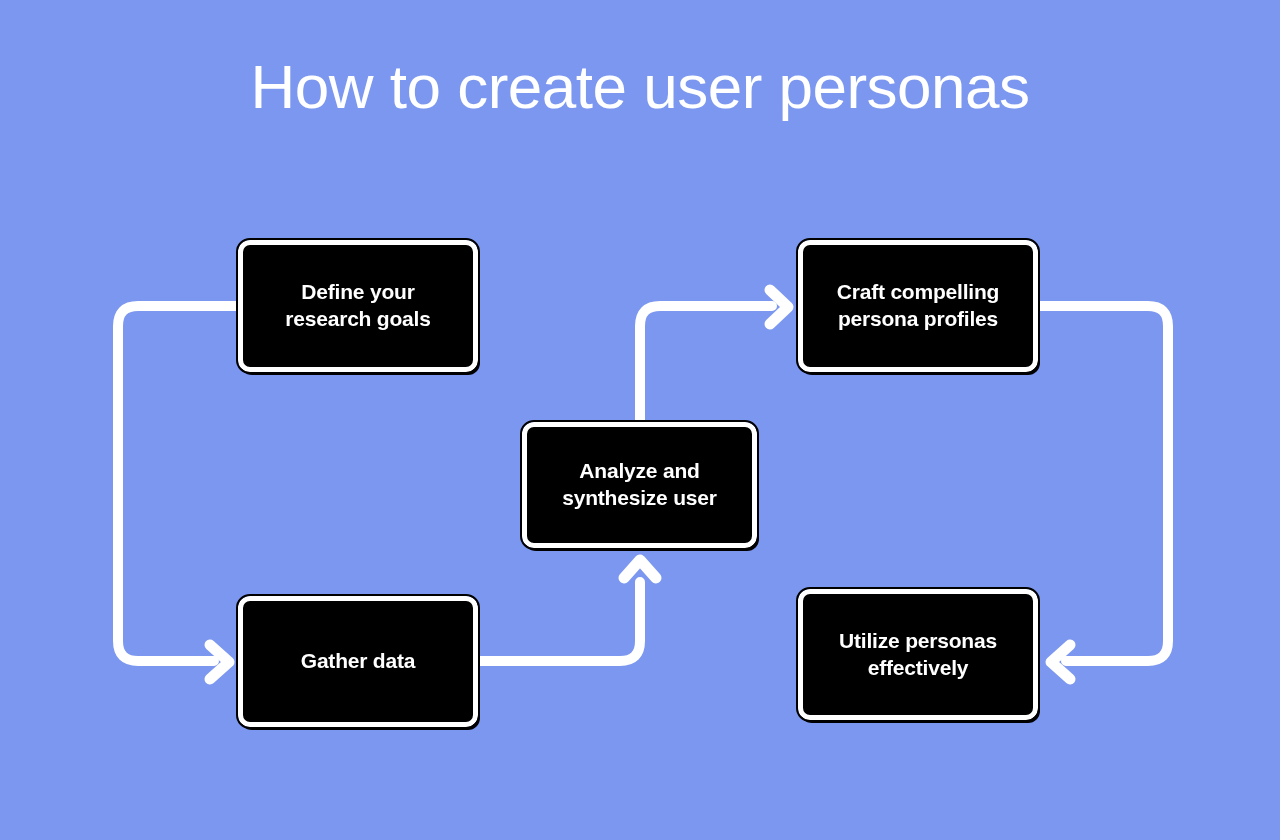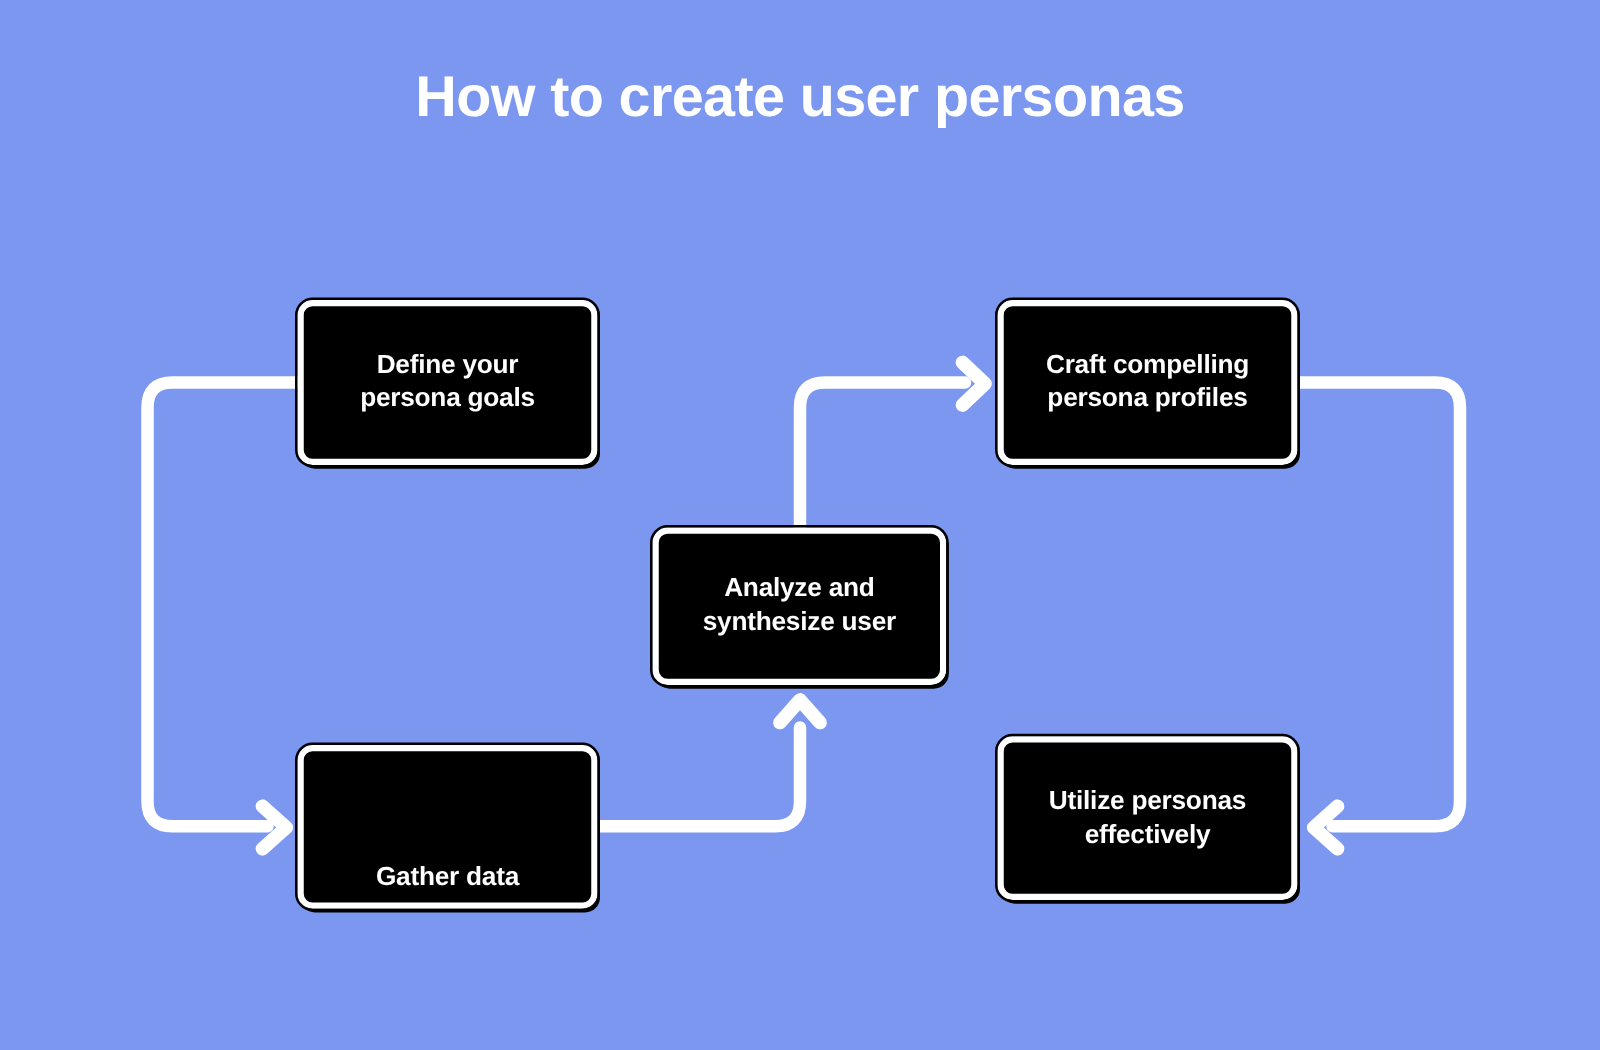--- a/index.html
+++ b/index.html
@@ -24,22 +24,22 @@
   }
 
   
   .title {
     position: absolute;
     left: 0;
     top: 52px;
     width: 1280px;
     text-align: center;
     color: #ffffff;
-    font-size: 46px;
-    font-weight: bold;
+    font-size: 62px;
+    font-weight: normal;
     letter-spacing: -0.5px;
     line-height: 1.12;
     white-space: nowrap;
   }
 
   
   #connectors {
     position: absolute;
     left: 0;
     top: 0;
@@ -68,21 +68,21 @@
     color: #ffffff;
     font-size: 21px;
     font-weight: bold;
     line-height: 1.28;
     letter-spacing: -0.2px;
     white-space: pre-line;
   }
 
   
   #node-define   { left: 238px; top: 240px; width: 240px; height: 132px; }
-  #node-gather   { left: 238px; top: 596px; width: 240px; height: 131px; align-items: flex-end; }
+  #node-gather   { left: 238px; top: 596px; width: 240px; height: 131px; }
   #node-analyze  { left: 522px; top: 422px; width: 235px; height: 126px; }
   #node-craft    { left: 798px; top: 240px; width: 240px; height: 132px; }
   #node-utilize  { left: 798px; top: 589px; width: 240px; height: 131px; }
 </style>
 </head>
 <body>
 
 <div id="canvas">
 
   <h1 class="title">How to create user personas</h1>
@@ -107,21 +107,21 @@
       <polyline points="624,578 640,560 656,578"></polyline>
 
       <polyline points="770,290 788,307 770,324"></polyline>
 
       <polyline points="1070,645 1051,662 1070,679"></polyline>
     </g>
   </svg>
 
   <div class="node" id="node-define">
     <span class="node-label">Define your
-persona goals</span>
+research goals</span>
   </div>
 
   <div class="node" id="node-gather">
     <span class="node-label">Gather data</span>
   </div>
 
   <div class="node" id="node-analyze">
     <span class="node-label">Analyze and
 synthesize user</span>
   </div>

